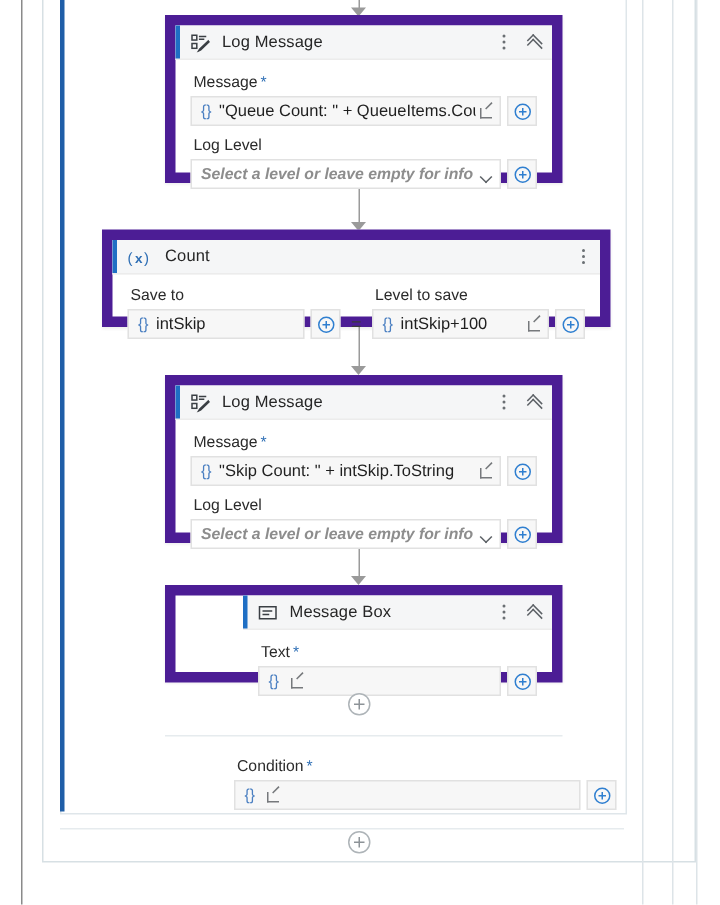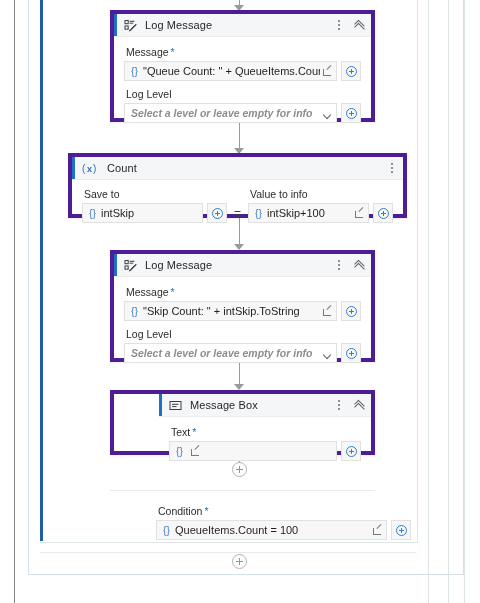--- a/index.html
+++ b/index.html
@@ -57,21 +57,21 @@
   .plus:before,.plus:after{
     content:"";position:absolute;background:#8d9398;
   }
   .plus:before{left:3px;right:3px;top:6px;height:1px;}
   .plus:after{top:3px;bottom:3px;left:6px;width:1px;}
 
   
   .card{
     position:absolute;
     background:#ffffff;
-    border:4px solid #4c1d95;
+    border:7px solid #4c1d95;
     box-shadow:0 1px 2px rgba(0,0,0,.07);
     box-sizing:border-box;
   }
   .card-head{
     position:relative;
     height:22px;
     background:#f5f6f7;
     border-bottom:1px solid #ececec;
     display:flex;align-items:center;
     padding-left:10px;
@@ -289,21 +289,21 @@
               <span class="braces">{}</span>
               <span class="val">intSkip</span>
             </div>
             <div class="addbtn">
                 <span class="ring"></span>
               </div>
           </div>
         </div>
         <div class="eq">=</div>
         <div class="assign-col">
-          <div class="field-label">Value to info</div>
+          <div class="field-label">Level to save</div>
           <div class="inputrow">
             <div class="expr">
               <span class="braces">{}</span>
               <span class="val">intSkip+100</span>
               <span class="opener"></span>
             </div>
             <div class="addbtn">
                 <span class="ring"></span>
               </div>
           </div>
@@ -402,21 +402,20 @@
 
   <div class="divider" style="left:110px;top:490px;width:265px;"></div>
 
   <div class="cond-block" style="left:120px;top:503px;width:255px;margin-left:36px;">
     <div class="field-label">
       <span>Condition</span><span class="req">*</span>
     </div>
     <div class="inputrow">
       <div class="expr">
         <span class="braces">{}</span>
-        <span class="val">QueueItems.Count = 100</span>
         <span class="opener"></span>
       </div>
       <div class="addbtn">
           <span class="ring"></span>
         </div>
     </div>
   </div>
 
   <div class="divider" style="left:40px;top:552px;width:376px;"></div>
   <div class="plus" style="left:232px;top:554px;"></div>

